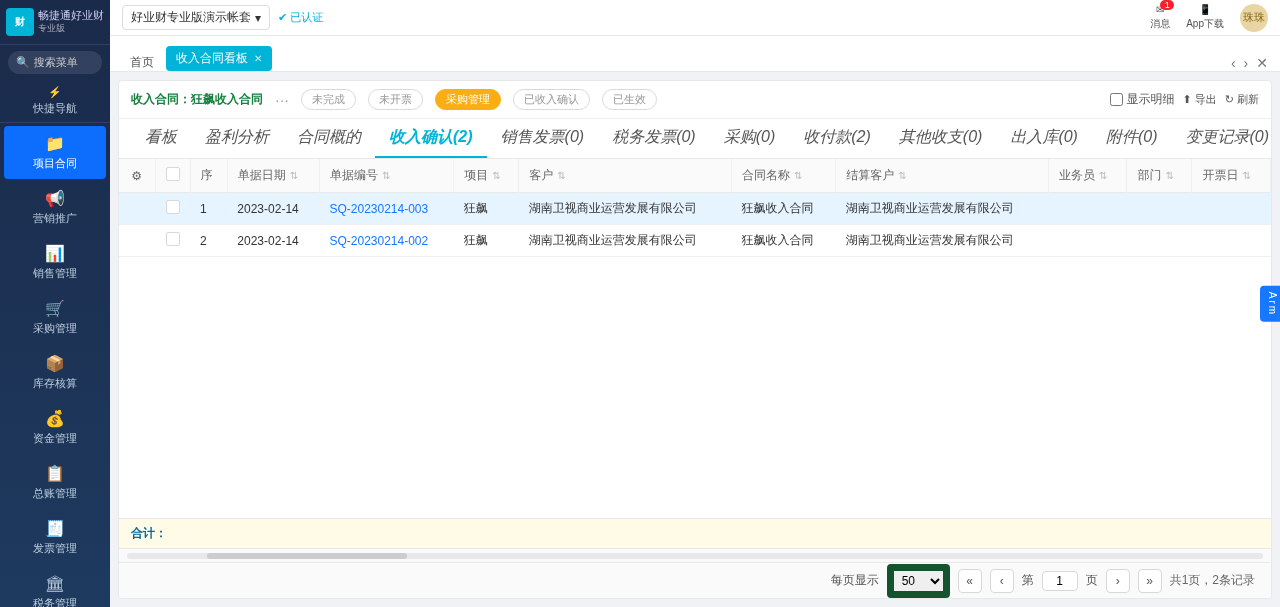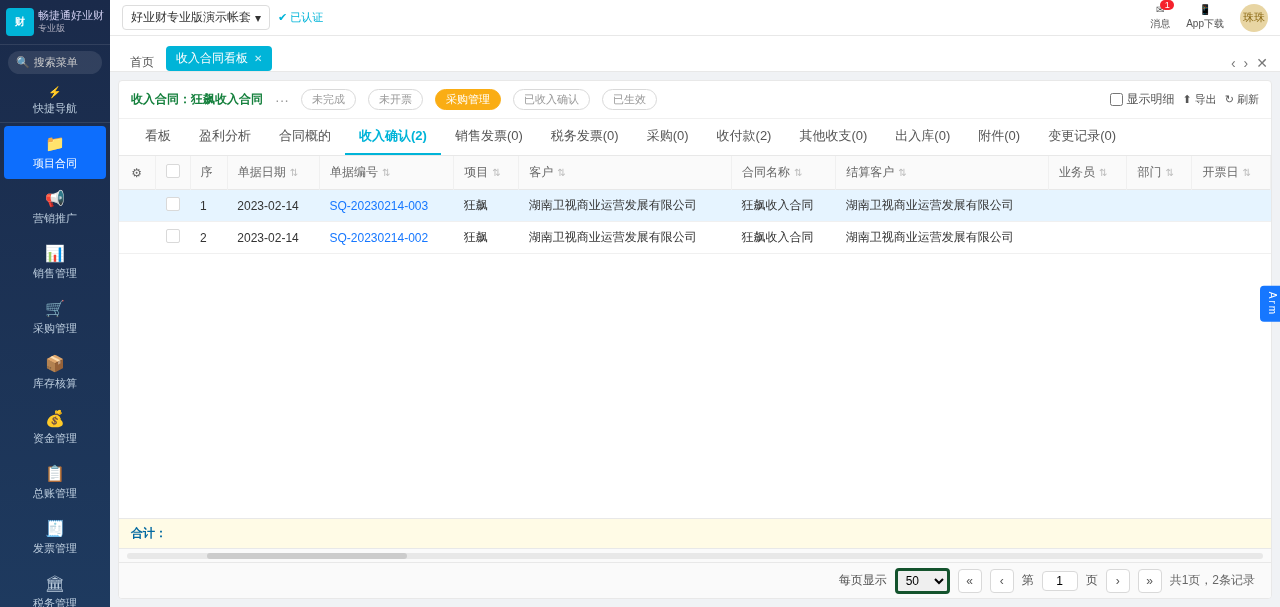--- a/index.html
+++ b/index.html
@@ -183,25 +183,26 @@
     
     .subtabs {
       display: flex;
       align-items: center;
       padding: 0 12px;
       border-bottom: 1px solid #e8e8e8;
       gap: 0;
     }
     .subtab {
       padding: 8px 14px;
-      font-size: 13px;
+      font-size: 16px;
       color: #555;
       cursor: pointer;
       border-bottom: 2px solid transparent;
       white-space: nowrap;
+      font-style: italic;
     }
     .subtab.active { color: #00b4d8; border-bottom-color: #00b4d8; font-weight: bold; }
 
     
     .table-container {
       flex: 1;
       overflow: auto;
       position: relative;
     }
     table {
@@ -274,21 +275,21 @@
       border-top: 1px solid #e8e8e8;
       display: flex;
       align-items: center;
       justify-content: flex-end;
       padding: 0 16px;
       gap: 8px;
       font-size: 12px;
       color: #555;
     }
     .page-size-select {
-      border: 3px solid #14532d; border-radius: 4px; padding: 2px 4px; font-size: 12px;
+      border: 7px solid #14532d; border-radius: 4px; padding: 2px 4px; font-size: 12px;
     }
     .page-btn {
       width: 24px; height: 24px; border: 1px solid #d9d9d9; border-radius: 4px;
       display: flex; align-items: center; justify-content: center;
       cursor: pointer; background: #fff; color: #555; font-size: 12px;
     }
     .page-input {
       width: 36px; border: 1px solid #d9d9d9; border-radius: 4px;
       text-align: center; padding: 2px; font-size: 12px;
     }

